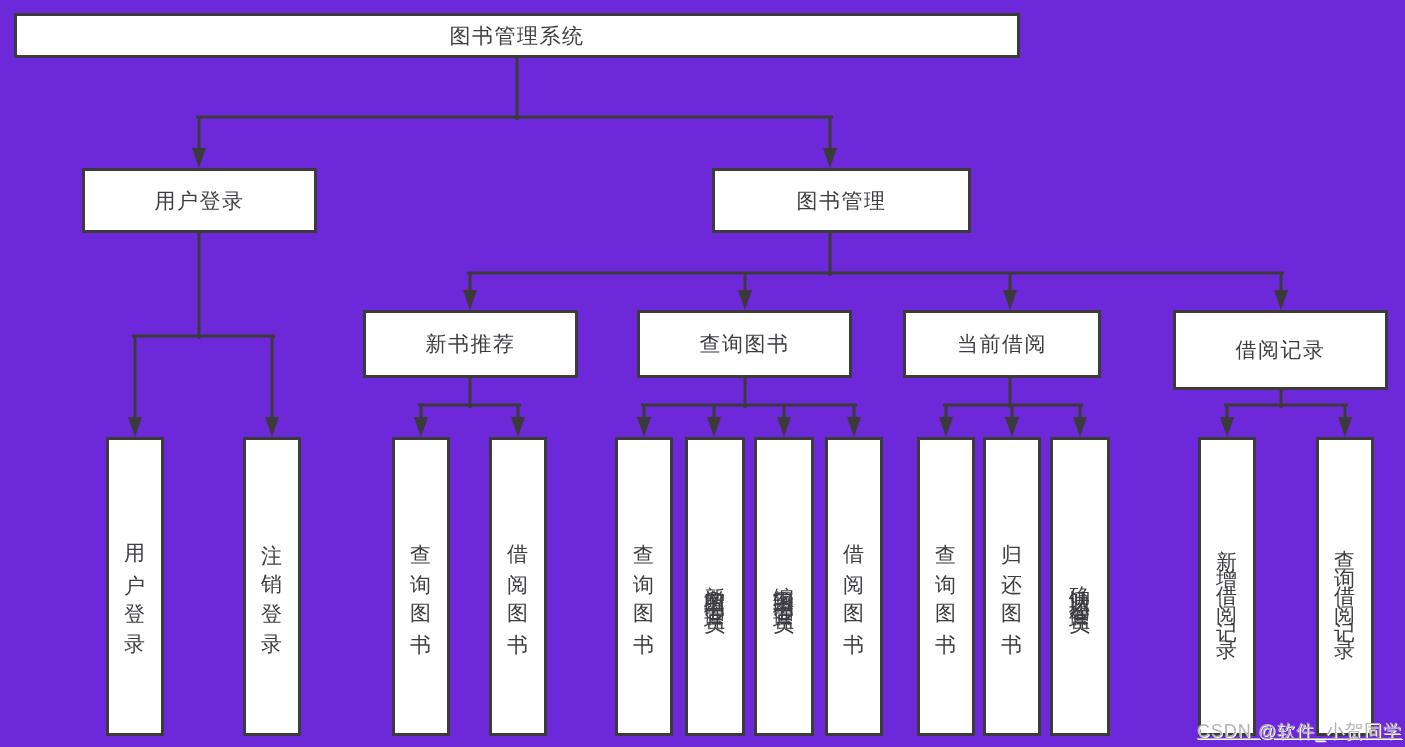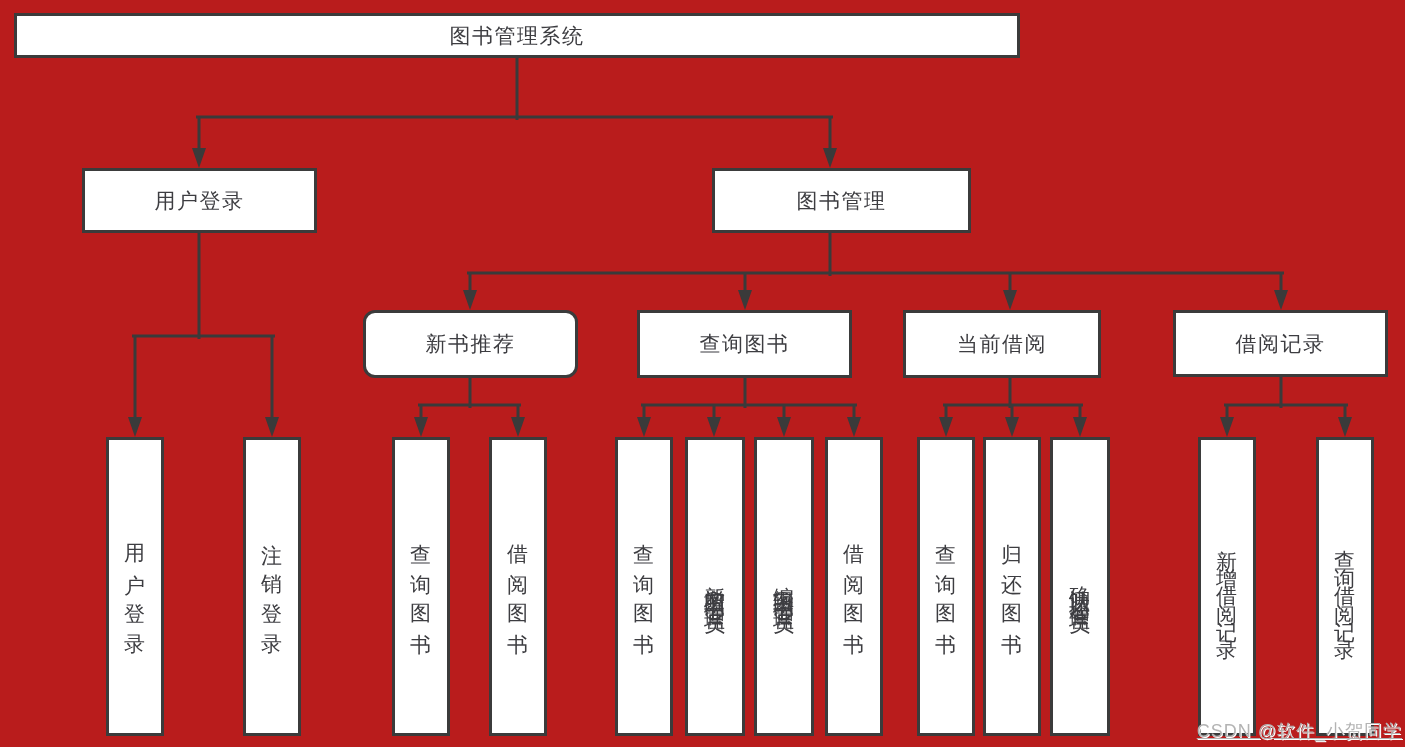--- a/index.html
+++ b/index.html
@@ -1,17 +1,17 @@
 <!DOCTYPE html>
 <html><head>
 <meta charset="utf-8">
 <style>
   html,body{margin:0;padding:0;background:#ffffff;}
   .canvas{
-    position:relative;width:1405px;height:747px;background:#b91c1c;
+    position:relative;width:1405px;height:747px;background:#6d28d9;
     font-family:"Liberation Sans","DejaVu Sans",sans-serif;overflow:hidden;
   }
   .connectors{position:absolute;left:0;top:0;}
   .node{
     position:absolute;box-sizing:border-box;border:3px solid #3b3b3b;background:#ffffff;
     color:#3d3d41;display:flex;align-items:center;justify-content:center;
   }
   .hnode{font-size:21px;letter-spacing:1.5px;}
   .vnode{
     top:437px;width:58px;height:299px;
@@ -86,24 +86,24 @@
       <polygon points="1220,417 1234,417 1227,437"></polygon>
       <polygon points="1338,417 1352,417 1345,437"></polygon>
     </g>
   </svg>
 
   <div class="node hnode" style="left:14px;top:13px;width:1006px;height:45px;">图书管理系统</div>
 
   <div class="node hnode" style="left:82px;top:168px;width:235px;height:65px;">用户登录</div>
   <div class="node hnode" style="left:712px;top:168px;width:259px;height:65px;">图书管理</div>
 
-  <div class="node hnode" style="left:363px;top:310px;width:215px;height:68px;border-radius:12px;">新书推荐</div>
+  <div class="node hnode" style="left:363px;top:310px;width:215px;height:68px;">新书推荐</div>
   <div class="node hnode" style="left:637px;top:310px;width:215px;height:68px;">查询图书</div>
   <div class="node hnode" style="left:903px;top:310px;width:198px;height:68px;">当前借阅</div>
-  <div class="node hnode" style="left:1173px;top:310px;width:215px;height:67px;">借阅记录</div>
+  <div class="node hnode" style="left:1173px;top:310px;width:215px;height:80px;">借阅记录</div>
 
   <div class="node vnode" style="left:106px;">用户登录</div>
   <div class="node vnode" style="left:243px;">注销登录</div>
 
   <div class="node vnode" style="left:392px;">查询图书</div>
   <div class="node vnode" style="left:489px;">借阅图书</div>
 
   <div class="node vnode" style="left:615px;">查询图书</div>
   <div class="node vnode tight" style="left:685px;width:60px;">新增图书（管理员）</div>
   <div class="node vnode tight" style="left:754px;width:60px;">编辑图书（管理员）</div>

